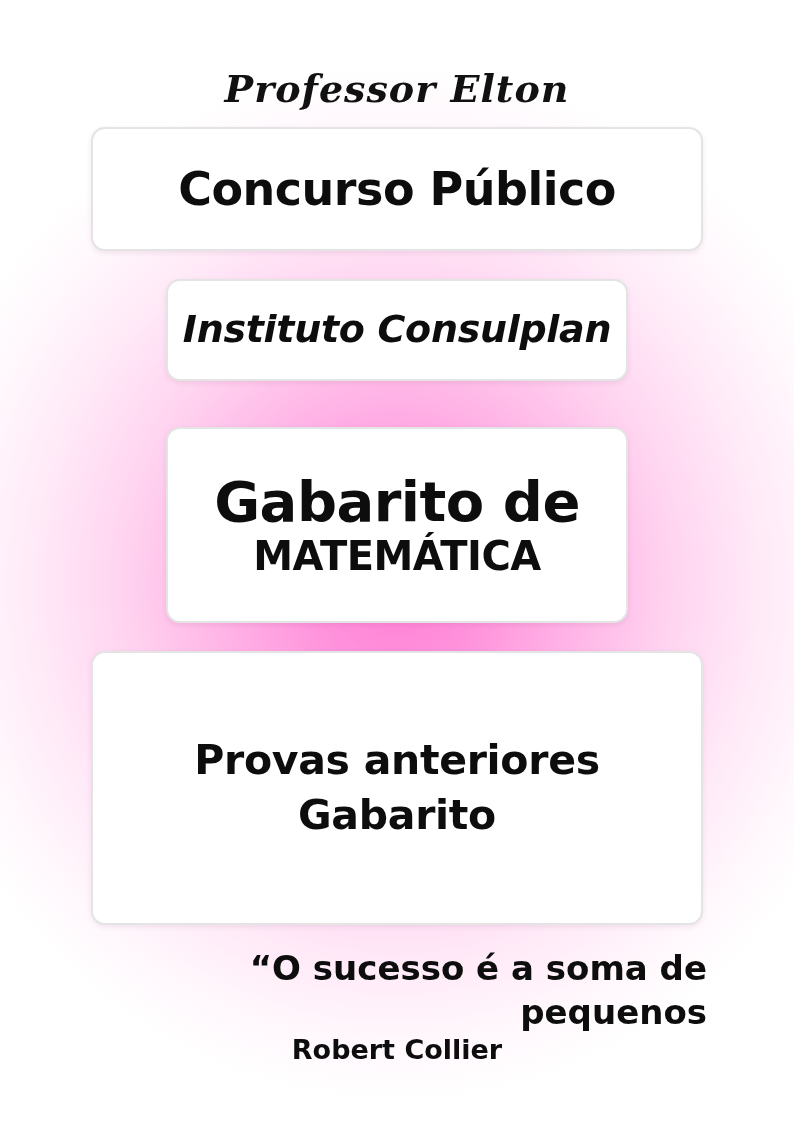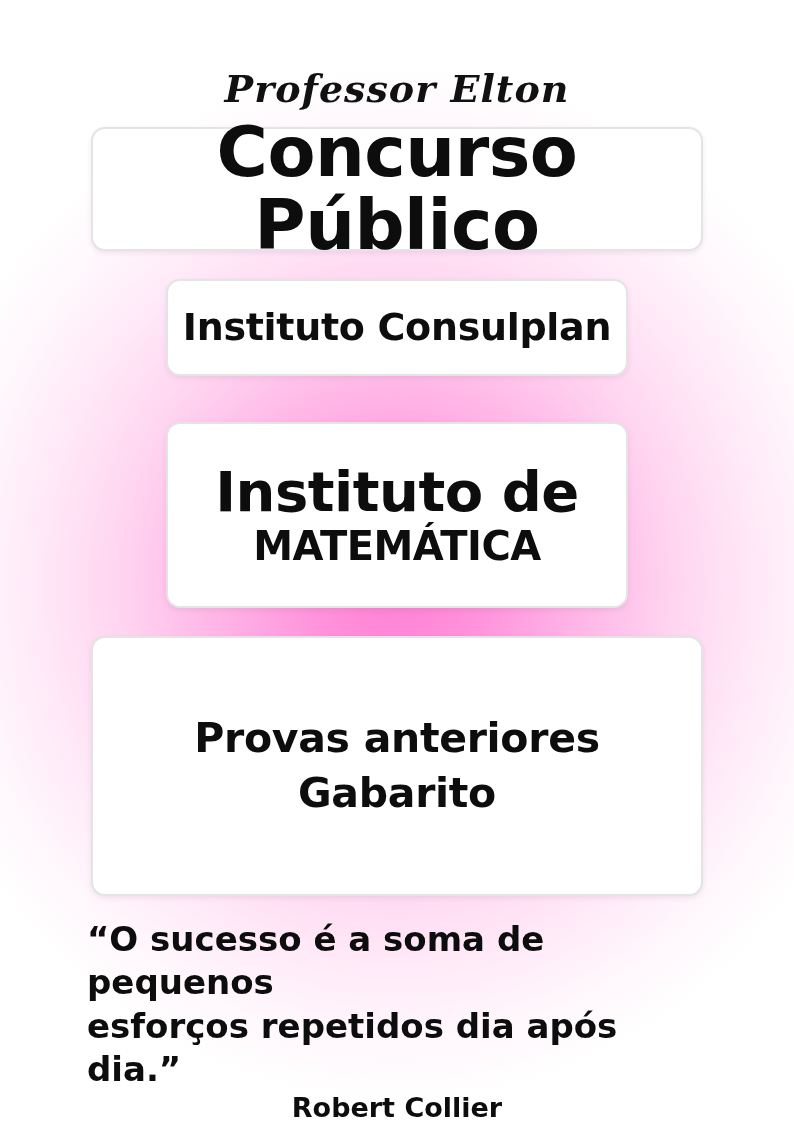--- a/index.html
+++ b/index.html
@@ -62,30 +62,31 @@
   }
 
   .card-title {
     width: 612px;
     height: 124px;
     margin-bottom: 28px;
   }
   .card-title .line {
     font-family: "DejaVu Sans", sans-serif;
     font-weight: bold;
-    font-size: 70px;
+    font-size: 46px;
     line-height: 1.05;
     color: #0d0d0d;
     letter-spacing: -0.5px;
   }
 
   .card-org {
     width: 462px;
     height: 102px;
     margin-bottom: 46px;
+    font-style: italic;
   }
   .card-org .line {
     font-family: "DejaVu Sans", sans-serif;
     font-weight: bold;
     font-size: 38px;
     line-height: 1.1;
     color: #0d0d0d;
     letter-spacing: -0.3px;
   }
 
@@ -120,21 +121,21 @@
     font-family: "DejaVu Sans", sans-serif;
     font-weight: bold;
     font-size: 41px;
     line-height: 1.35;
     color: #0d0d0d;
     letter-spacing: -0.3px;
   }
 
   .quote {
     width: 620px;
-    text-align: left;
+    text-align: right;
     font-family: "DejaVu Sans", sans-serif;
     font-weight: bold;
     font-size: 34px;
     line-height: 1.28;
     color: #0d0d0d;
   }
   .quote-author {
     font-family: "DejaVu Sans", sans-serif;
     font-weight: bold;
     font-size: 27px;
@@ -152,29 +153,28 @@
 
     <div class="card card-title">
       <div class="line">Concurso Público</div>
     </div>
 
     <div class="card card-org">
       <div class="line">Instituto Consulplan</div>
     </div>
 
     <div class="card card-subject">
-      <div class="line-a">Instituto de</div>
+      <div class="line-a">Gabarito de</div>
       <div class="line-b">MATEMÁTICA</div>
     </div>
 
     <div class="card card-features">
       <div class="line">Provas anteriores</div>
       <div class="line">Gabarito</div>
     </div>
 
     <div class="quote">
       <div>“O sucesso é a soma de pequenos</div>
-      <div>esforços repetidos dia após dia.”</div>
     </div>
     <div class="quote-author">Robert Collier</div>
 
   </div>
 </div>
 
 </body></html>

